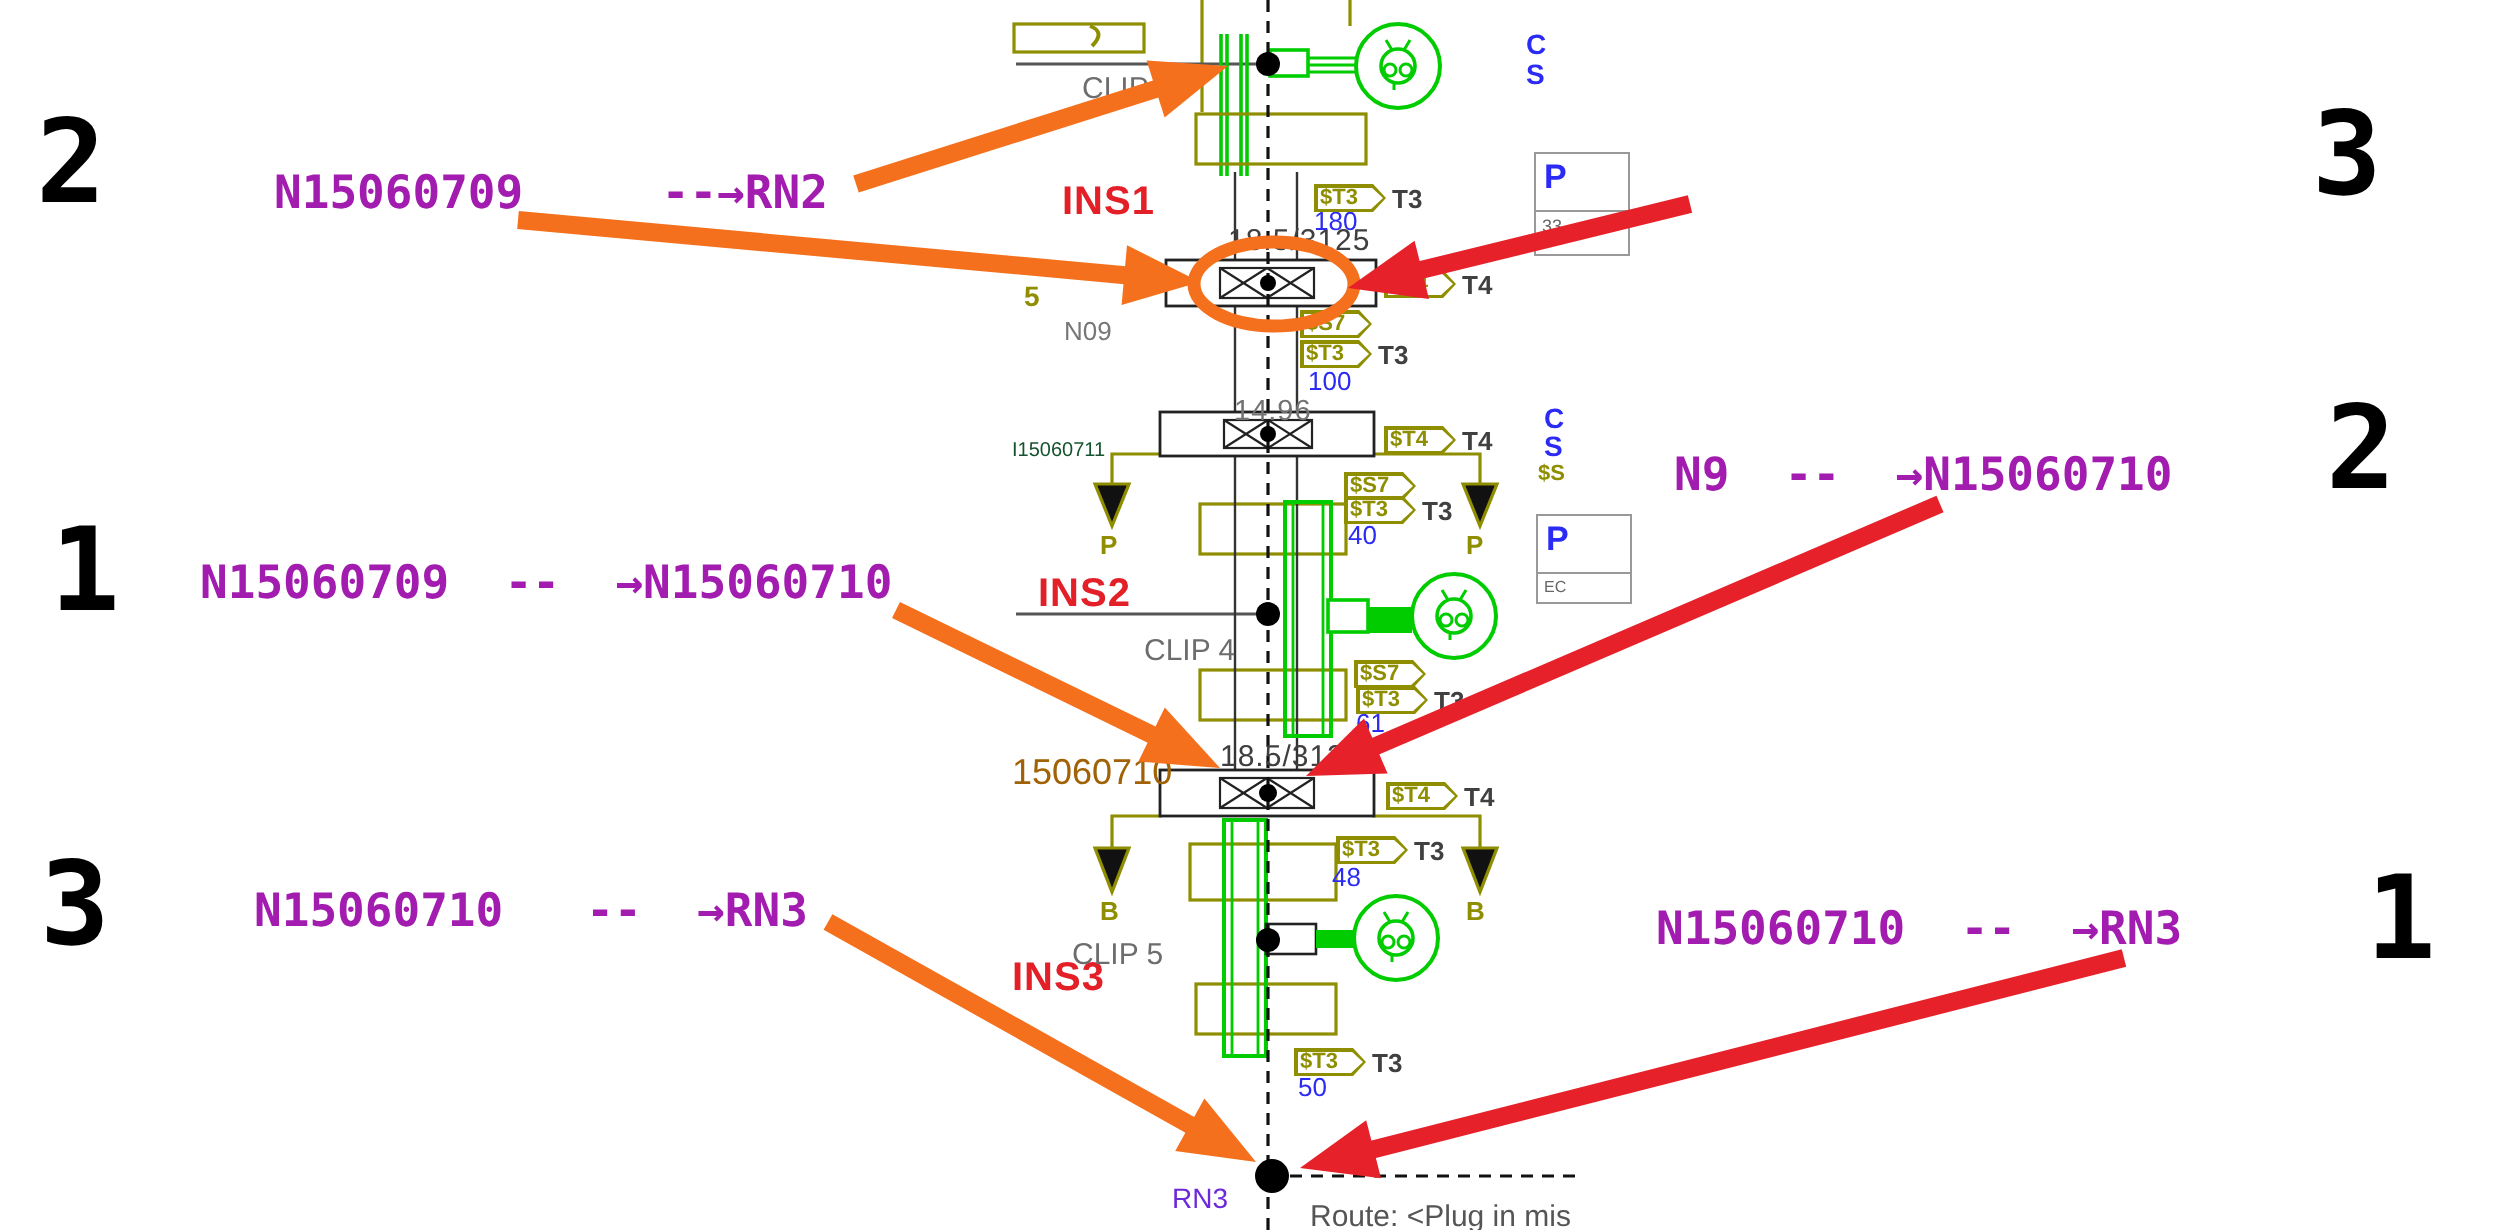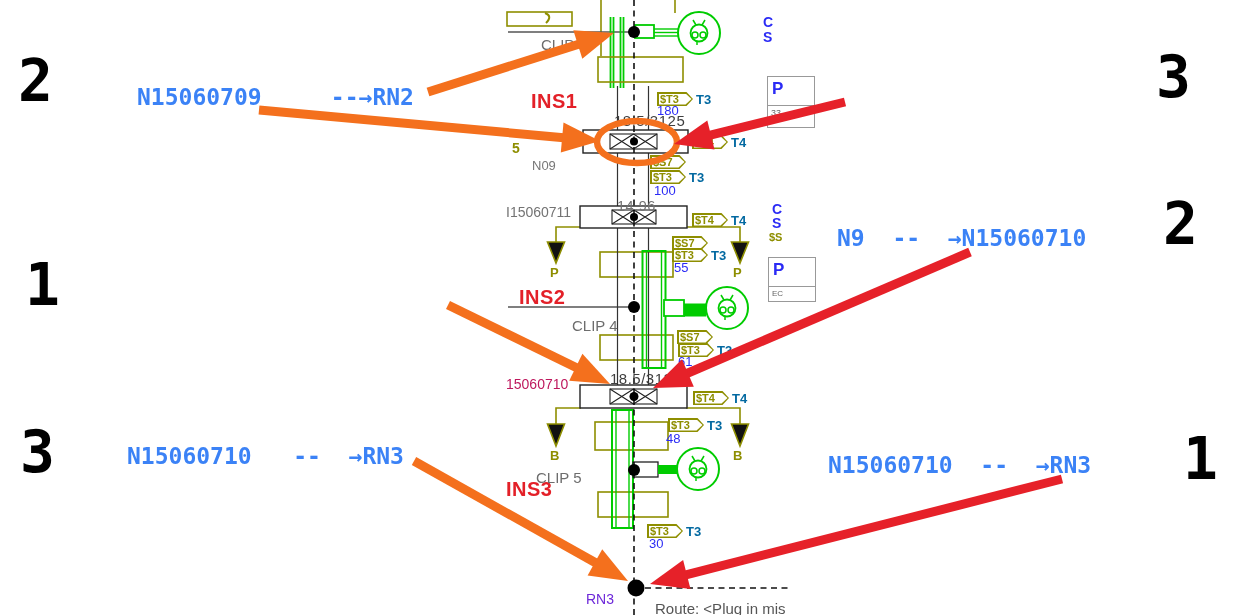--- a/index.html
+++ b/index.html
@@ -3,33 +3,33 @@
 <meta charset="utf-8">
 <style>
   html,body{margin:0;padding:0;background:#fff;}
   #stage{position:relative;width:1249px;height:615px;overflow:hidden;background:#fff;
          font-family:"Liberation Sans",sans-serif;}
   #stage svg{position:absolute;left:0;top:0;}
   #draw{z-index:0;}
   #arrows{z-index:6;pointer-events:none;}
   .abs{position:absolute;line-height:1.15;white-space:pre;}
   .bignum{font:bold 58px "DejaVu Sans Mono",monospace;color:#000;line-height:1;}
-  .anno{font:bold 23px "DejaVu Sans Mono",monospace;color:#3b82f6;}
+  .anno{font:bold 23px "DejaVu Sans Mono",monospace;color:#a21caf;}
   .ins{font:bold 20px "Liberation Sans",sans-serif;color:#e32028;letter-spacing:.5px;}
   .gtxt{color:#6d6d6d;font-size:15px;}
   .otx{font-weight:bold;color:#8e8e00;font-size:13px;}
   .bnum{color:#2b2bf5;font-size:13px;}
   .taggroup{position:absolute;display:flex;align-items:center;gap:3px;height:14px;z-index:2;}
   .flag{position:relative;width:36px;height:14px;background:#8e8e00;
         clip-path:polygon(0 0,82% 0,100% 50%,82% 100%,0 100%);flex:0 0 auto;}
   .flag-in{position:absolute;left:1.5px;top:1.5px;right:1.5px;bottom:1.5px;background:#fff;
         clip-path:polygon(0 0,82% 0,100% 50%,82% 100%,0 100%);}
   .flag-tx{position:absolute;left:3px;top:0;width:100%;font:bold 11px "Liberation Sans",sans-serif;
         color:#8e8e00;line-height:14px;z-index:1;}
-  .sfx{font:bold 13px "Liberation Sans",sans-serif;color:#0369a1;}
+  .sfx{font:bold 13px "Liberation Sans",sans-serif;color:#404040;}
   .panel{position:absolute;border:1px solid #999;background:#fff;z-index:2;}
   .panel .r1{height:26px;border-bottom:1px solid #999;padding:2px 0 0 4px;
              font:bold 17px "Liberation Sans",sans-serif;color:#2b2bf5;}
   .panel .r2{padding:2px 0 0 3px;font:9px "Liberation Sans",sans-serif;color:#666;}
   .cs{position:absolute;font:bold 14px "Liberation Sans",sans-serif;color:#2b2bf5;line-height:1;z-index:2;}
 </style>
 </head>
 <body>
 
 <div id="stage">
@@ -149,34 +149,35 @@
   </svg>
 
   <div class="abs bignum" style="left:18px;top:52px">2</div>
   <div class="abs bignum" style="left:25px;top:256px">1</div>
   <div class="abs bignum" style="left:20px;top:423px">3</div>
   <div class="abs bignum" style="left:1156px;top:48px">3</div>
   <div class="abs bignum" style="left:1163px;top:195px">2</div>
   <div class="abs bignum" style="left:1183px;top:430px">1</div>
 
   <div class="abs anno" style="left:137px;top:84px">N15060709     --→RN2</div>
+  <div class="abs anno" style="left:100px;top:279px">N15060709  --  →N15060710</div>
   <div class="abs anno" style="left:127px;top:443px">N15060710   --  →RN3</div>
   <div class="abs anno" style="left:837px;top:225px">N9  --  →N15060710</div>
   <div class="abs anno" style="left:828px;top:452px">N15060710  --  →RN3</div>
 
   <div class="abs ins" style="left:531px;top:90px">INS1</div>
   <div class="abs ins" style="left:519px;top:286px">INS2</div>
   <div class="abs ins" style="left:506px;top:478px">INS3</div>
 
   <div class="abs gtxt" style="left:541px;top:36px">CLIP 3</div>
   <div class="abs gtxt" style="left:572px;top:317px">CLIP 4</div>
   <div class="abs gtxt" style="left:536px;top:469px">CLIP 5</div>
   <div class="abs gtxt" style="left:532px;top:159px;font-size:13px;color:#777">N09</div>
-  <div class="abs gtxt" style="left:506px;top:204px;font-size:14px;color:#737373">I15060711</div>
-  <div class="abs gtxt" style="left:506px;top:376px;font-size:14px;color:#be185d">15060710</div>
+  <div class="abs gtxt" style="left:506px;top:220px;font-size:10px;color:#14532d">I15060711</div>
+  <div class="abs gtxt" style="left:506px;top:376px;font-size:18px;color:#a16207">15060710</div>
   <div class="abs gtxt" style="left:586px;top:591px;font-size:14px;color:#6d28d9">RN3</div>
   <div class="abs gtxt" style="left:614px;top:112px;font-size:15px;color:#3f3f3f;letter-spacing:.5px">18.5/3125</div>
   <div class="abs gtxt" style="left:617px;top:198px;font-size:14.5px;color:#737373;letter-spacing:.5px">14.96</div>
   <div class="abs gtxt" style="left:610px;top:370px;font-size:15px;color:#3f3f3f;letter-spacing:.5px">18.5/3125</div>
   <div class="abs gtxt" style="left:655px;top:600px;font-size:15px;color:#555">Route: &lt;Plug in mis</div>
 
   <div class="abs otx" style="left:512px;top:140px;font-size:14px">5</div>
   <div class="abs otx" style="left:550px;top:266px">P</div>
   <div class="abs otx" style="left:733px;top:266px">P</div>
   <div class="abs otx" style="left:550px;top:449px">B</div>
@@ -260,24 +261,24 @@
   <div class="taggroup" style="left:647px;top:524px">
     <span class="flag">
         <span class="flag-in"></span>
         <span class="flag-tx">$T3</span>
       </span>
     <span class="sfx">T3</span>
   </div>
 
   <div class="abs bnum" style="left:657px;top:104px">180</div>
   <div class="abs bnum" style="left:654px;top:184px">100</div>
-  <div class="abs bnum" style="left:674px;top:261px">55</div>
+  <div class="abs bnum" style="left:674px;top:261px">40</div>
   <div class="abs bnum" style="left:678px;top:355px">61</div>
   <div class="abs bnum" style="left:666px;top:432px">48</div>
-  <div class="abs bnum" style="left:649px;top:537px">30</div>
+  <div class="abs bnum" style="left:649px;top:537px">50</div>
 
   <div class="cs" style="left:763px;top:15px">C</div>
   <div class="cs" style="left:763px;top:30px">S</div>
   <div class="panel" style="left:767px;top:76px;width:46px;height:50px">
     <div class="r1">P</div>
     <div class="r2">33</div>
   </div>
   <div class="cs" style="left:772px;top:202px">C</div>
   <div class="cs" style="left:772px;top:216px">S</div>
   <div class="panel" style="left:768px;top:257px;width:46px;height:43px">

